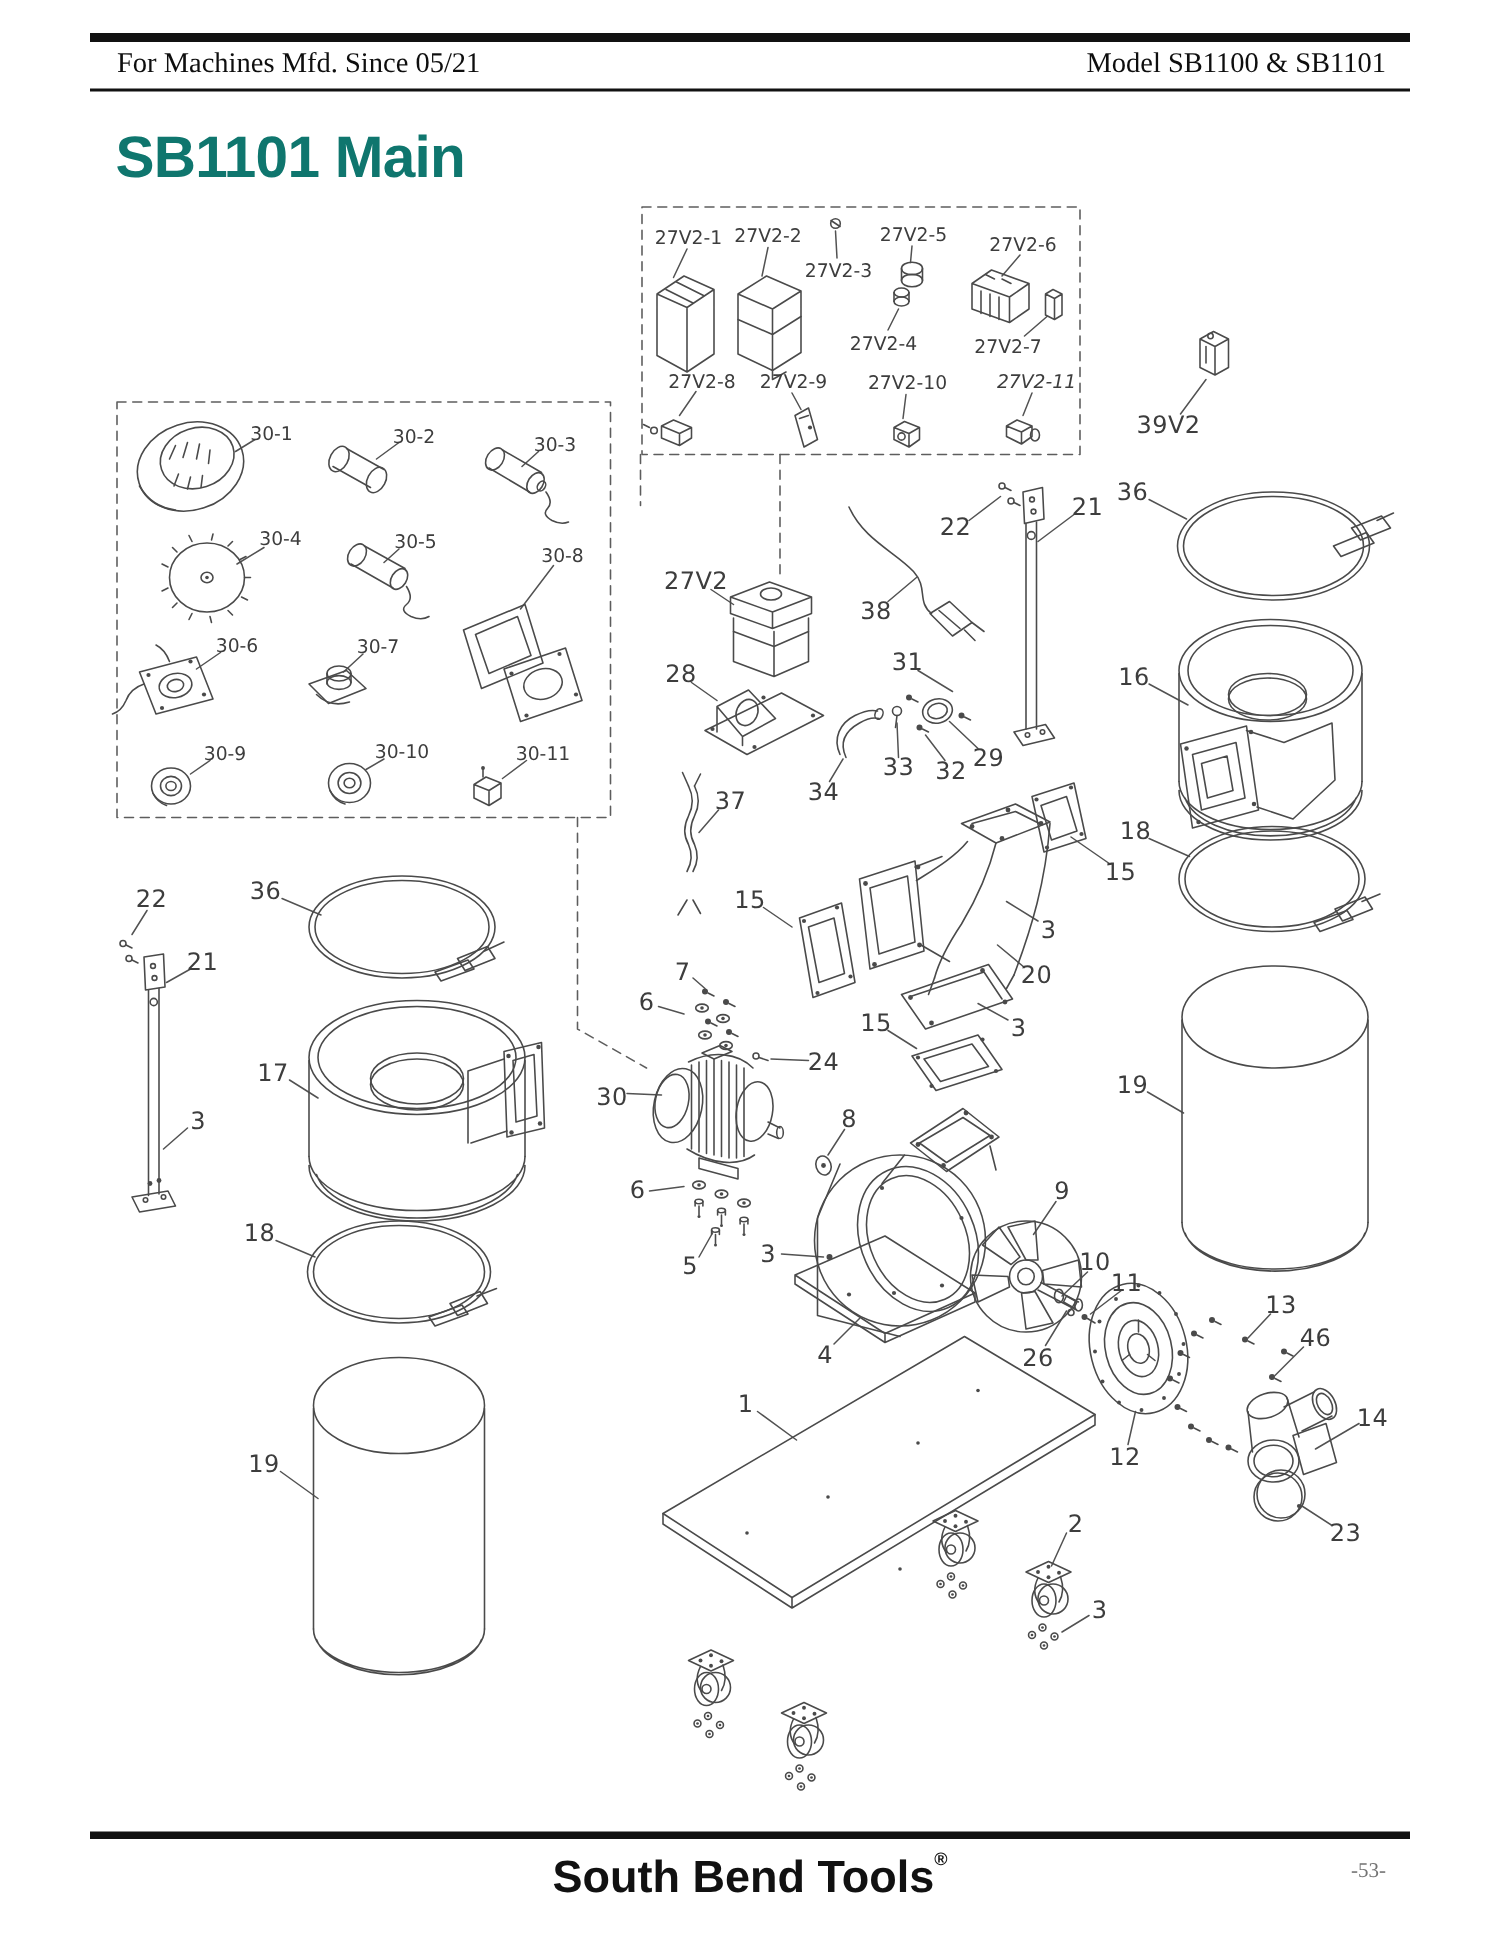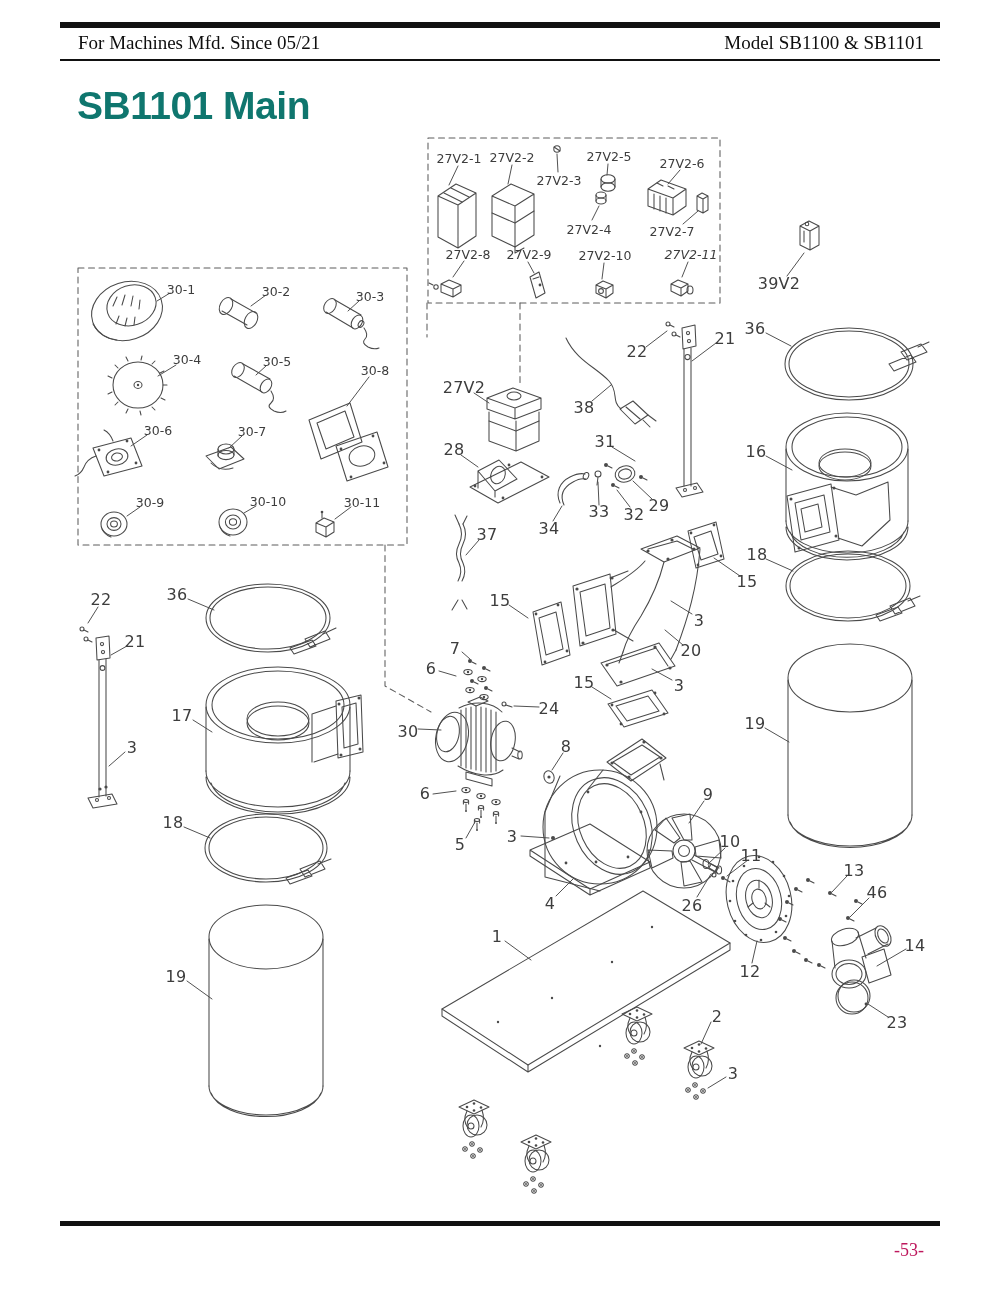--- a/index.html
+++ b/index.html
@@ -15,21 +15,21 @@
   .hdr-band{position:absolute;left:368px;top:28px;width:268px;height:31px;background:#161616;
             color:#fff;display:flex;align-items:center;justify-content:center;
             font-size:17px;font-weight:bold;letter-spacing:8px;padding-left:8px;box-sizing:border-box;}
   .title{position:absolute;left:77px;top:84px;font-size:39px;font-weight:bold;color:#0f766e;
          letter-spacing:-0.5px;}
   
   .brand{position:absolute;left:0;width:1000px;top:1232px;text-align:center;font-size:30px;
          font-weight:bold;color:#111;}
   .brand sup{font-size:12px;vertical-align:18px;}
   .pagenum{position:absolute;right:76px;top:1240px;font-family:"Liberation Serif",serif;
-           font-size:18px;color:#be185d;}
+           font-size:14px;color:#737373;}
   
   svg.art{position:absolute;left:0;top:0;}
   svg.art path,svg.art ellipse,svg.art circle,svg.art rect{
       stroke:#4a4a4a;stroke-width:1.05;fill:none;stroke-linecap:round;stroke-linejoin:round;}
   svg.art .f{fill:#4a4a4a;stroke:none;}
   svg.art .dash{stroke-dasharray:6 4.5;stroke:#5d5d5d;}
   svg.art .leader{stroke:#525252;stroke-width:1;}
   #labels{position:absolute;left:0;top:0;width:1000px;height:1294px;pointer-events:none;}
   .callout{position:absolute;transform:translate(-50%,-50%);font-family:"DejaVu Sans",sans-serif;
            font-size:16px;color:#3d3d3d;white-space:nowrap;letter-spacing:0.3px;}
@@ -640,15 +640,16 @@
       <div class="callout" style="left: 101px; top: 599px;">22</div>
       <div class="callout" style="left: 135px; top: 641px;">21</div>
       <div class="callout" style="left: 177px; top: 594px;">36</div>
       <div class="callout" style="left: 182px; top: 715px;">17</div>
       <div class="callout" style="left: 132px; top: 747px;">3</div>
       <div class="callout" style="left: 173px; top: 822px;">18</div>
       <div class="callout" style="left: 176px; top: 976px;">19</div>
     </div>
 
   <div class="rule-thick" style="top:1221px;height:5px"></div>
+  <div class="brand"><span>South Bend Tools</span><sup>®</sup></div>
   <div class="pagenum">-53-</div>
 
 </div>
 
 </body></html>

